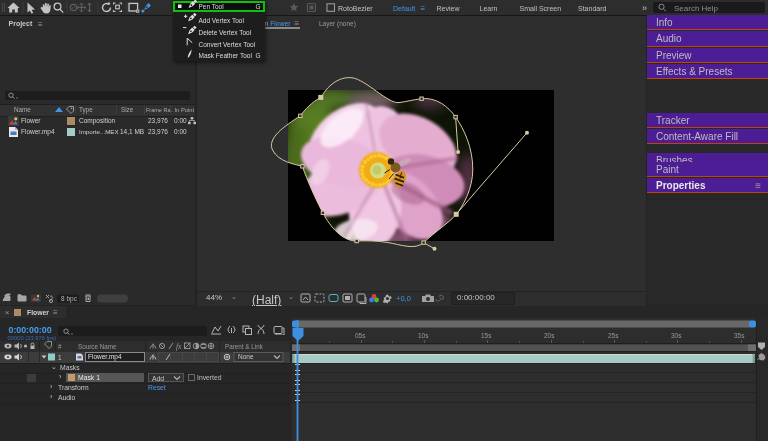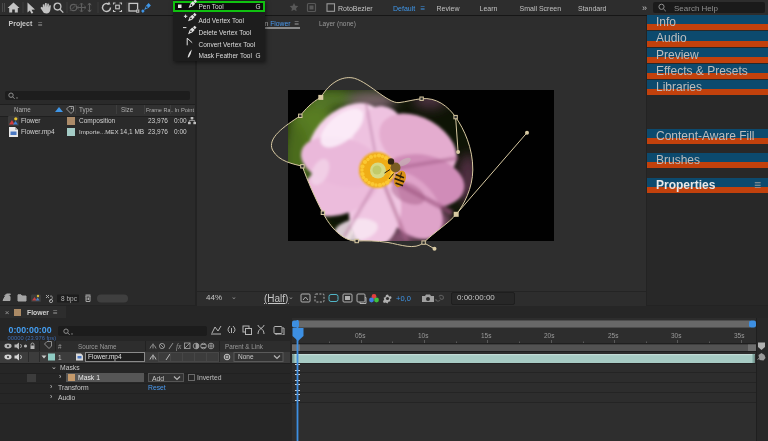--- a/index.html
+++ b/index.html
@@ -334,21 +334,21 @@
     <rect x="453.7" y="211.8" width="5" height="5"></rect>
     <circle cx="527" cy="132.7" r="2"></circle>
     <circle cx="458.1" cy="151.9" r="2"></circle>
     <circle cx="434.5" cy="248.8" r="2"></circle>
   </g>
 </svg>
 
 <div class="abs" style="left:197px;top:291px;width:449px;height:14px;background:#2d2d2d;border-top:1px solid #242424;"></div>
 <div class="txt" style="left:206px;top:293px;font-size:8px;color:#c6c6c6;">44%</div>
 <div class="txt" style="left:231px;top:293px;font-size:7px;color:#9a9a9a;">⌄</div>
-<div class="txt" style="left:264px;top:293px;font-size:10px;color:#c6c6c6;text-decoration:underline;">(Half)</div>
+<div class="txt" style="left:252px;top:293px;font-size:12px;color:#c6c6c6;text-decoration:underline;">(Half)</div>
 <div class="txt" style="left:288px;top:293px;font-size:7px;color:#9a9a9a;">⌄</div>
 <svg class="abs" style="left:300px;top:292px" width="146" height="12" viewBox="0 0 146 12">
   <g fill="none" stroke="#b0b0b0" stroke-width="1">
     <rect x="1" y="2" width="9" height="8" rx="1"></rect>
         <path d="M3 8 l2.5-3 2.5 3"></path>
     <rect x="15" y="2" width="9" height="8" rx="1" stroke-dasharray="2 1.4"></rect>
     <rect x="29" y="2.5" width="9" height="7" rx="2" stroke="#51b6c8"></rect>
     <rect x="43" y="2" width="9" height="8" rx="1"></rect>
         <rect x="45.5" y="4.5" width="4" height="3" fill="#b0b0b0"></rect>
     <rect x="57" y="2" width="8" height="8" rx="1"></rect>
@@ -369,29 +369,30 @@
   <g fill="none" stroke="#5a5a5a" stroke-width="1.2">
         <path d="M139 4.5 c1.5-2 4.5-1 4.5 1 0 2.5-3.5 2.5-3.5 0"></path>
         <path d="M140 8 c-1.5 2-4.5 1-4.2-1"></path>
       </g>
 </svg>
 <div class="abs" style="left:451px;top:292px;width:62px;height:11px;background:#272727;border:1px solid #1e1e1e;border-radius:2px;"></div>
 <div class="txt" style="left:457px;top:293px;font-size:8px;color:#c6c6c6;">0:00:00:00</div>
 
 <div class="abs" style="left:647px;top:16px;width:121px;height:289px;background:#282828;"></div>
 <style>
- .rprow{position:absolute;left:647px;width:121px;height:15.3px;background:#0c4a6e;border-bottom:6px solid #c2410c;color:#bdbdbd;font-size:12px;line-height:15px;padding-left:9px;box-sizing:border-box;}
+ .rprow{position:absolute;left:647px;width:121px;height:15.3px;background:#4c1d95;border-bottom:1px solid #c2410c;color:#bdbdbd;font-size:10px;line-height:15px;padding-left:9px;box-sizing:border-box;}
 </style>
 <div class="rprow" style="top:15px;">Info</div>
 <div class="rprow" style="top:31.3px;">Audio</div>
 <div class="rprow" style="top:47.6px;">Preview</div>
 <div class="rprow" style="top:63.9px;">Effects &amp; Presets</div>
-<div class="rprow" style="top:80.2px;">Libraries</div>
+<div class="rprow" style="top:112.8px;">Tracker</div>
 <div class="rprow" style="top:129.1px;">Content-Aware Fill</div>
 <div class="rprow" style="top:153px;">Brushes</div>
+<div class="rprow" style="top:161.7px;">Paint</div>
 <div class="rprow" style="top:178px;color:#e8e8e8;font-weight:bold;">Properties<span style="position:absolute;right:7px;font-weight:normal;color:#9a9a9a;">≡</span></div>
 
 <div class="abs" style="left:0;top:306px;width:768px;height:135px;background:#262626;"></div>
 
 <div class="abs" style="left:0;top:306px;width:66px;height:12px;background:#2d2d2d;"></div>
 <div class="txt" style="left:4.7px;top:307.5px;font-size:8px;color:#9a9a9a;">×</div>
 <div class="abs" style="left:14px;top:309px;width:7px;height:7px;background:#ab8a65;"></div>
 <div class="txt" style="left:27px;top:309px;font-size:6.8px;font-weight:bold;color:#cfcfcf;">Flower</div>
 <div class="txt" style="left:53px;top:308px;font-size:8px;color:#9a9a9a;">≡</div>
 

